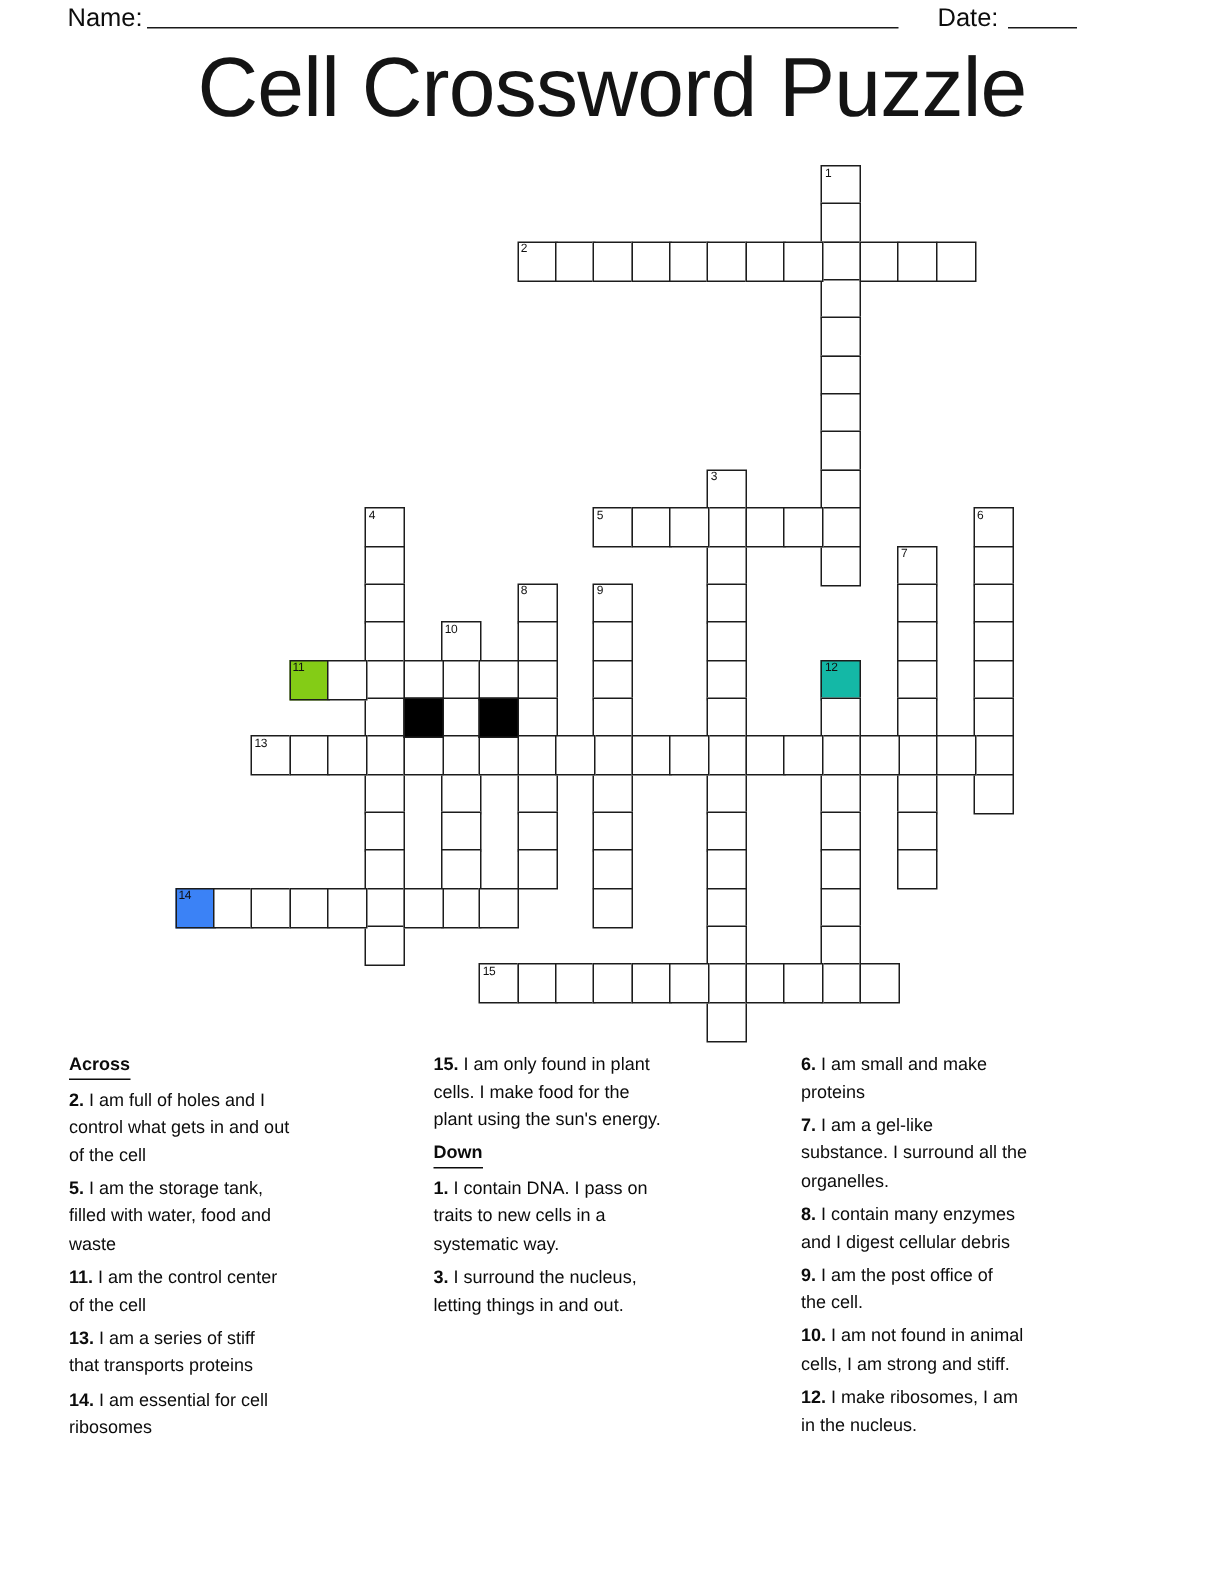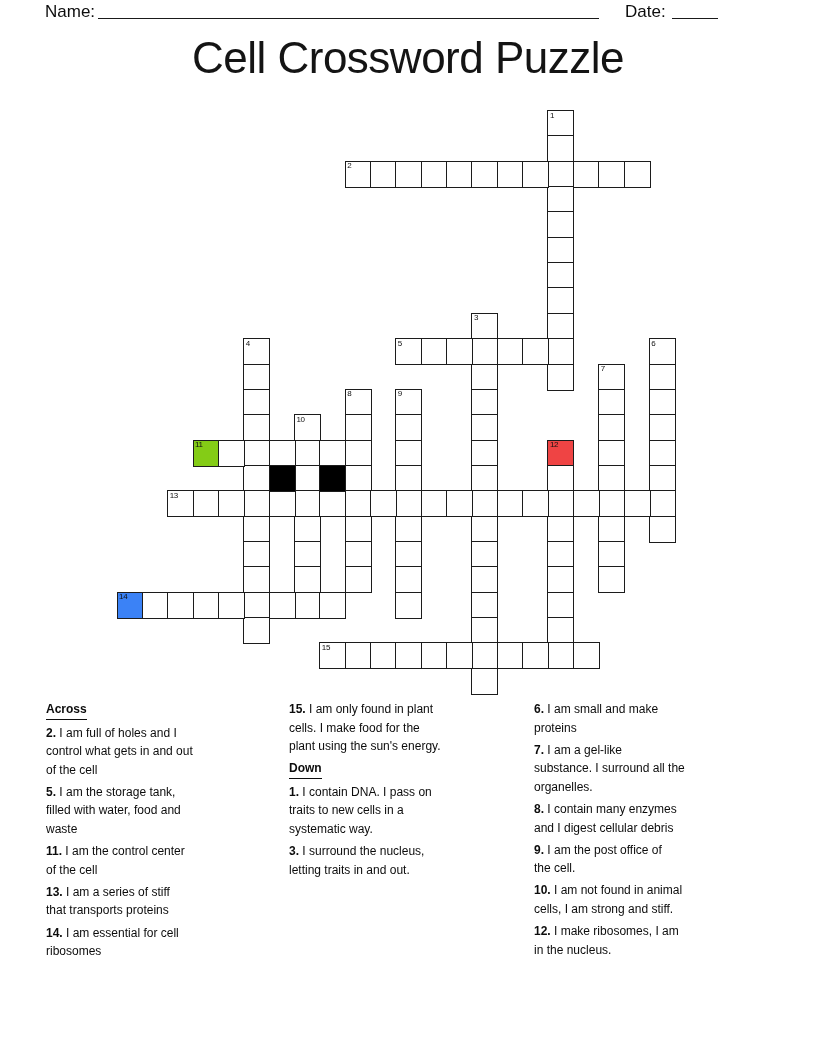--- a/index.html
+++ b/index.html
@@ -11,21 +11,21 @@
   
   .hdr-label{position:absolute;top:2px;font-size:17px;color:#0d0d0d;white-space:nowrap;}
   #name-label{left:45px;}
   #date-label{left:625px;}
   .write-line{position:absolute;top:1px;height:17px;border-bottom:1.5px solid #1a1a1a;}
   #name-line{left:98px;width:501px;}
   #date-line{left:672px;width:46px;}
   
   #title{
     position:absolute;top:30px;left:0;right:0;text-align:center;
-    font-size:44px;line-height:56px;color:#141414;letter-spacing:-0.5px;
+    font-size:56px;line-height:56px;color:#141414;letter-spacing:-0.5px;
   }
   
   #grid{position:absolute;left:0;top:0;}
   .cell{
     position:absolute;box-sizing:border-box;background:#ffffff;
     border-style:solid;border-color:#1c1c1c;
   }
   .cell.black{background:#000000;}
   .cellnum{
     position:absolute;left:1.5px;top:0.5px;font-size:8px;line-height:8px;
@@ -173,21 +173,21 @@
       <div class="cell" style="left: 293.95px; top: 515.6px; height: 27.05px; width: 27.05px; border-width: 1.7px; border-color: rgb(28, 28, 28); background: rgb(255, 255, 255);"></div>
       <div class="cell" style="left: 293.95px; top: 540.95px; height: 27.05px; width: 27.05px; border-width: 1.7px; border-color: rgb(28, 28, 28); background: rgb(255, 255, 255);"></div>
       <div class="cell" style="left: 293.95px; top: 566.3px; height: 27.05px; width: 27.05px; border-width: 1.7px; border-color: rgb(28, 28, 28); background: rgb(255, 255, 255);"></div>
       <div class="cell" style="left: 293.95px; top: 591.65px; height: 27.05px; width: 27.05px; border-width: 1.7px; border-color: rgb(28, 28, 28); background: rgb(255, 255, 255);"></div>
       <div class="cell" style="left: 192.55px; top: 439.55px; height: 27.05px; width: 27.05px; border-width: 1.7px; border-color: rgb(28, 28, 28); background: #84cc16;">
         <span class="cellnum">11</span>
       </div>
       <div class="cell" style="left: 217.9px; top: 439.55px; height: 27.05px; width: 27.05px; border-width: 1.7px; border-color: rgb(28, 28, 28); background: rgb(255, 255, 255);"></div>
       <div class="cell" style="left: 268.6px; top: 439.55px; height: 27.05px; width: 27.05px; border-width: 1.7px; border-color: rgb(28, 28, 28); background: rgb(255, 255, 255);"></div>
       <div class="cell" style="left: 319.3px; top: 439.55px; height: 27.05px; width: 27.05px; border-width: 1.7px; border-color: rgb(28, 28, 28); background: rgb(255, 255, 255);"></div>
-      <div class="cell" style="left: 547.45px; top: 439.55px; height: 27.05px; width: 27.05px; border-width: 1.7px; border-color: rgb(28, 28, 28); background: #ef4444;">
+      <div class="cell" style="left: 547.45px; top: 439.55px; height: 27.05px; width: 27.05px; border-width: 1.7px; border-color: rgb(28, 28, 28); background: #14b8a6;">
         <span class="cellnum">12</span>
       </div>
       <div class="cell" style="left: 547.45px; top: 464.9px; height: 27.05px; width: 27.05px; border-width: 1.7px; border-color: rgb(28, 28, 28); background: rgb(255, 255, 255);"></div>
       <div class="cell" style="left: 547.45px; top: 490.25px; height: 27.05px; width: 27.05px; border-width: 1.7px; border-color: rgb(28, 28, 28); background: rgb(255, 255, 255);"></div>
       <div class="cell" style="left: 547.45px; top: 515.6px; height: 27.05px; width: 27.05px; border-width: 1.7px; border-color: rgb(28, 28, 28); background: rgb(255, 255, 255);"></div>
       <div class="cell" style="left: 547.45px; top: 540.95px; height: 27.05px; width: 27.05px; border-width: 1.7px; border-color: rgb(28, 28, 28); background: rgb(255, 255, 255);"></div>
       <div class="cell" style="left: 547.45px; top: 566.3px; height: 27.05px; width: 27.05px; border-width: 1.7px; border-color: rgb(28, 28, 28); background: rgb(255, 255, 255);"></div>
       <div class="cell" style="left: 547.45px; top: 591.65px; height: 27.05px; width: 27.05px; border-width: 1.7px; border-color: rgb(28, 28, 28); background: rgb(255, 255, 255);"></div>
       <div class="cell" style="left: 547.45px; top: 617px; height: 27.05px; width: 27.05px; border-width: 1.7px; border-color: rgb(28, 28, 28); background: rgb(255, 255, 255);"></div>
       <div class="cell" style="left: 547.45px; top: 642.35px; height: 27.05px; width: 27.05px; border-width: 1.7px; border-color: rgb(28, 28, 28); background: rgb(255, 255, 255);"></div>
@@ -246,21 +246,21 @@
     </div>
   <div id="clues-col-1" class="clues-col">
       <div class="clue"><b>15.</b><span> I am only found in plant
 cells. I make food for the
 plant using the sun's energy.</span></div>
       <div class="clue-hwrap"><span class="clue-header">Down</span></div>
       <div class="clue"><b>1.</b><span> I contain DNA. I pass on
 traits to new cells in a
 systematic way.</span></div>
       <div class="clue"><b>3.</b><span> I surround the nucleus,
-letting traits in and out.</span></div>
+letting things in and out.</span></div>
     </div>
   <div id="clues-col-2" class="clues-col">
       <div class="clue"><b>6.</b><span> I am small and make
 proteins</span></div>
       <div class="clue"><b>7.</b><span> I am a gel-like
 substance. I surround all the
 organelles.</span></div>
       <div class="clue"><b>8.</b><span> I contain many enzymes
 and I digest cellular debris</span></div>
       <div class="clue"><b>9.</b><span> I am the post office of

